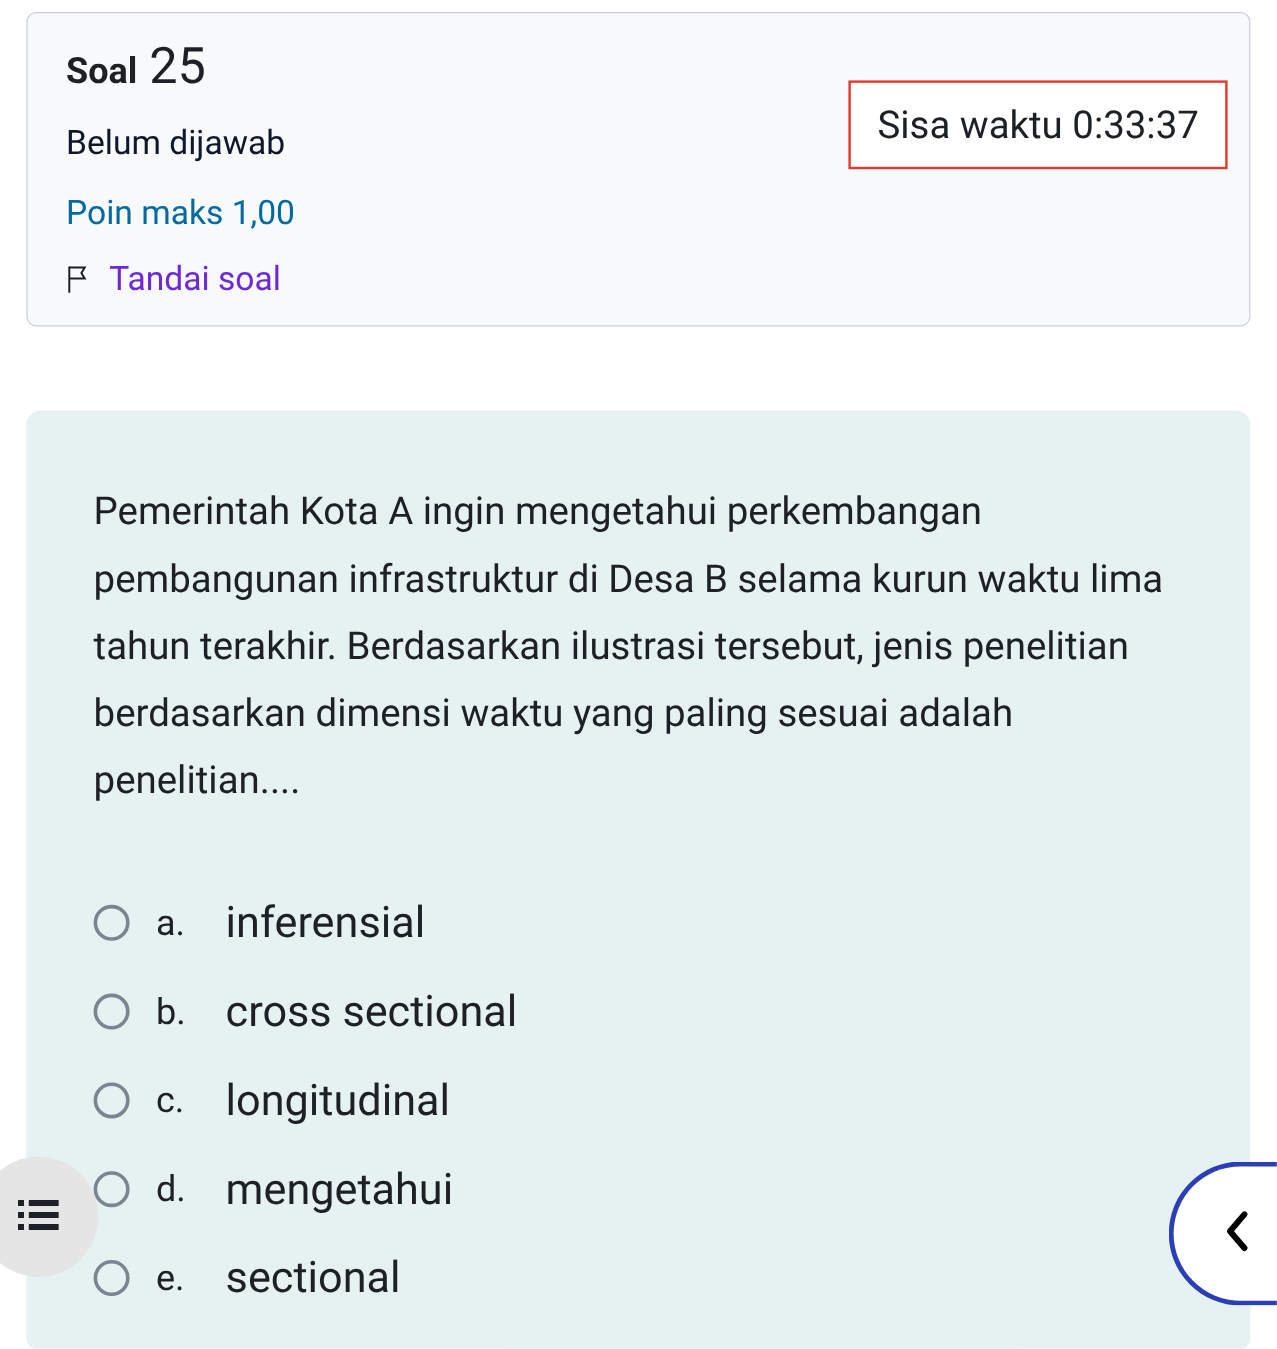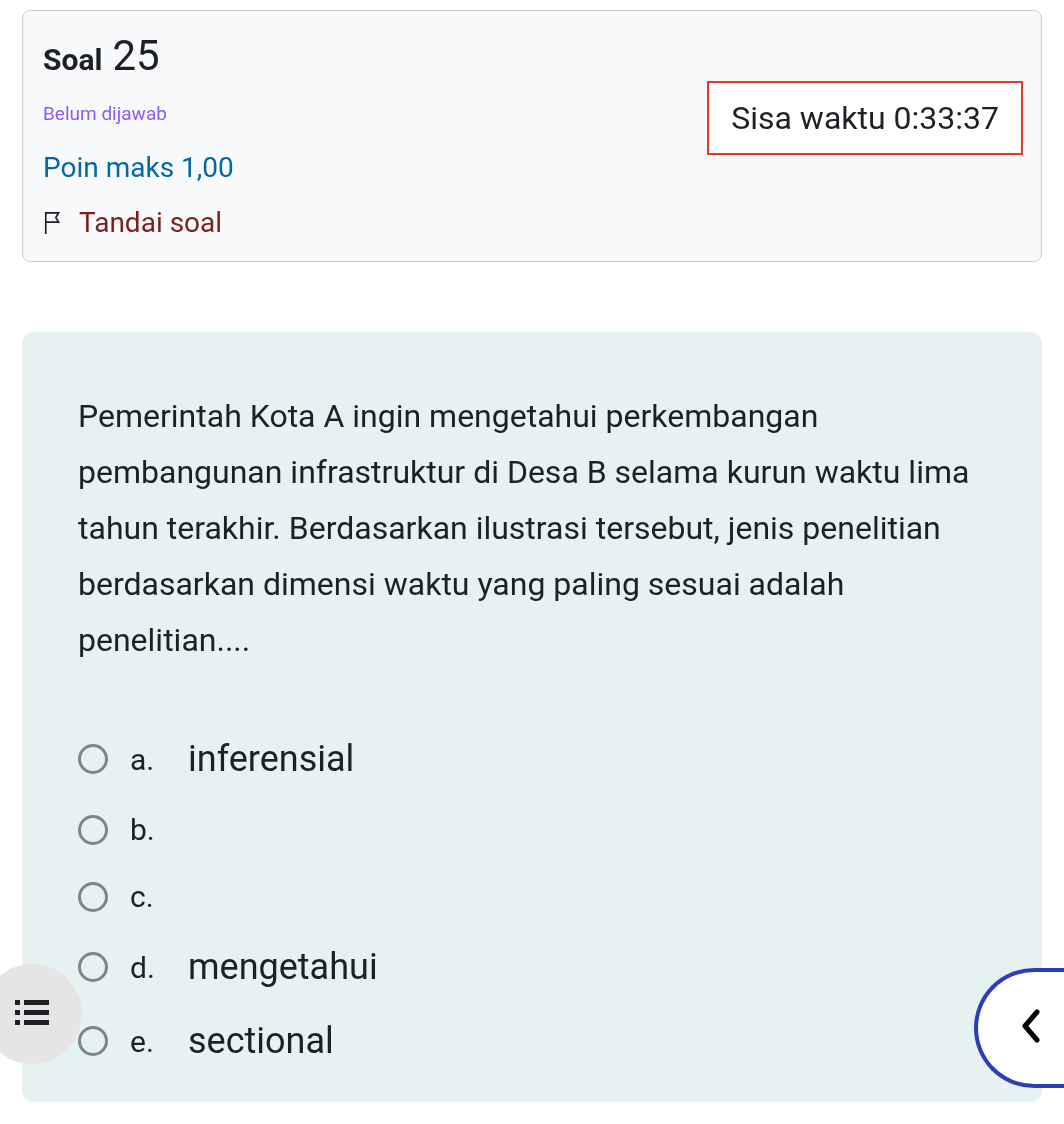--- a/index.html
+++ b/index.html
@@ -12,59 +12,59 @@
     overflow: hidden;
     position: relative;
   }
   .outer {
     padding: 10px 22px 0 22px;
   }
   .info-card {
     border: 1px solid #ccd0d6;
     border-radius: 8px;
     background: #f8f9fb;
-    padding: 20px 20px 22px 20px;
+    padding: 20px 20px 22px 32px;
     position: relative;
   }
   .q-title {
     font-size: 30px;
     font-weight: 700;
     color: #1d2125;
     margin-bottom: 22px;
     display: flex;
     align-items: baseline;
     gap: 10px;
   }
   .q-title .label { font-size: 30px; }
   .q-title .num { font-size: 42px; font-weight: 400; }
   .status-line {
-    font-size: 19px;
-    color: #8b5cf6;
+    font-size: 28px;
+    color: #0f172a;
     margin-bottom: 26px;
   }
   .points-line {
     font-size: 28px;
     color: #0369a1;
     margin-bottom: 22px;
   }
   .flag-line {
     display: flex;
     align-items: center;
     gap: 14px;
     cursor: pointer;
   }
   .flag-icon svg { width: 22px; height: 26px; display: block; }
   .flag-link {
     font-size: 28px;
-    color: #7f1d1d;
+    color: #6d28d9;
     text-align: center;
   }
   .timer-box {
     position: absolute;
-    top: 70px;
+    top: 56px;
     right: 18px;
     border: 2px solid #e1392b;
     background: #ffffff;
     padding: 16px 22px;
     font-size: 32px;
     color: #1d2125;
   }
   .question-body {
     margin-top: 70px;
     background: #e6f1f1;
@@ -173,25 +173,27 @@
 
       <div class="option">
         <span class="radio-circle"></span>
         <span class="opt-letter">a.</span>
         <span class="opt-text">inferensial</span>
       </div>
 
       <div class="option">
         <span class="radio-circle"></span>
         <span class="opt-letter">b.</span>
+        <span class="opt-text">cross sectional</span>
       </div>
 
       <div class="option">
         <span class="radio-circle"></span>
         <span class="opt-letter">c.</span>
+        <span class="opt-text">longitudinal</span>
       </div>
 
       <div class="option">
         <span class="radio-circle"></span>
         <span class="opt-letter">d.</span>
         <span class="opt-text">mengetahui</span>
       </div>
 
       <div class="option">
         <span class="radio-circle"></span>

